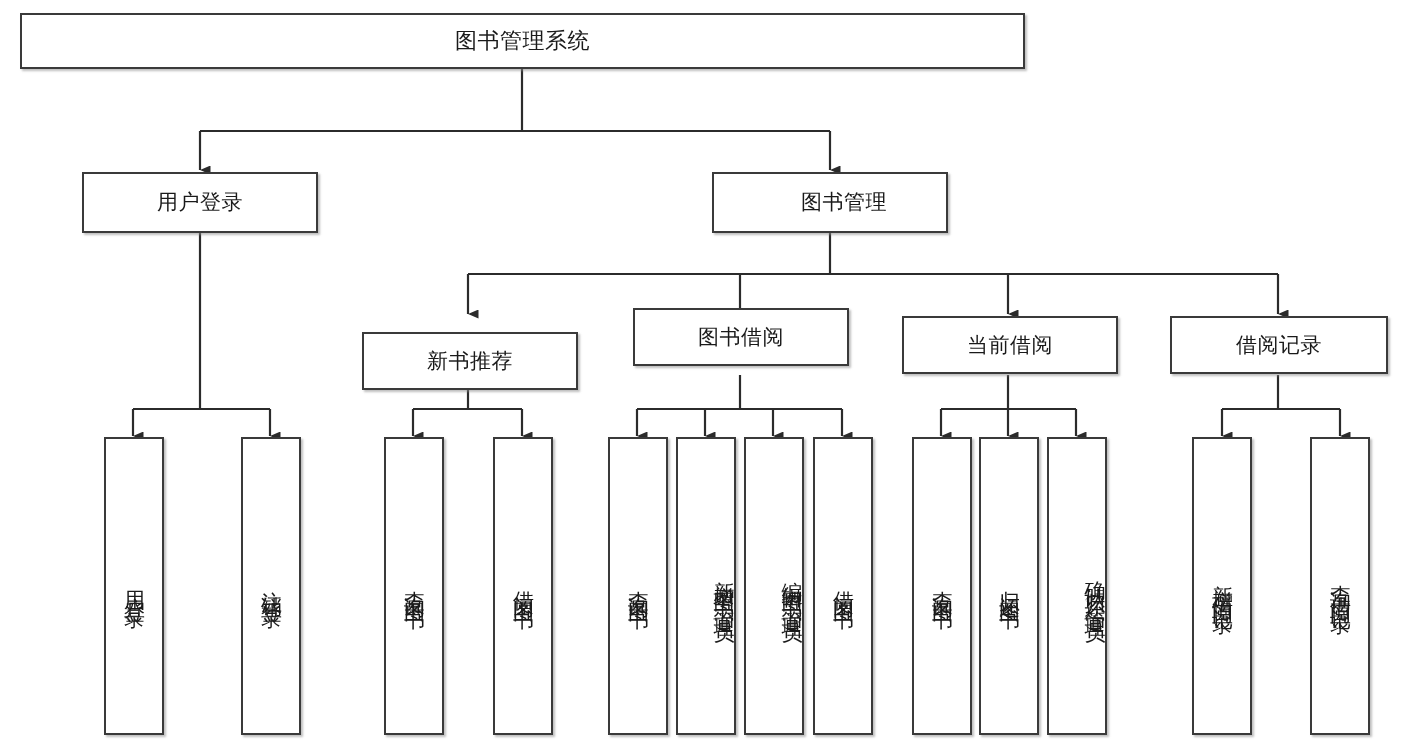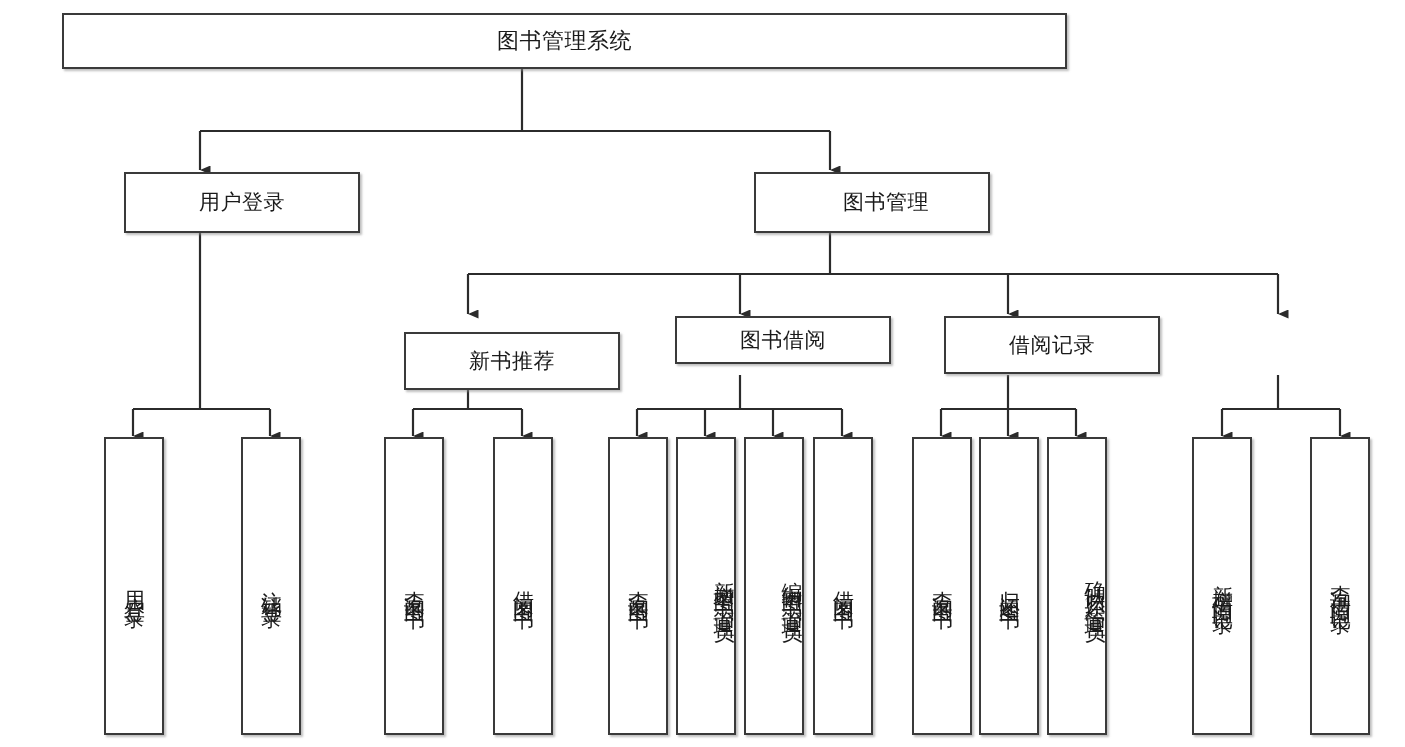--- a/index.html
+++ b/index.html
@@ -39,21 +39,20 @@
     display: flex;
     align-items: center;
     justify-content: center;
     color: #1a1a1a;
     text-align: center;
   }
   .node-box.horizontal {
     font-size: 21px;
     letter-spacing: 0.5px;
     line-height: 1.15;
-    margin-left: 42px;
   }
   .node-box.root {
     font-size: 22px;
   }
   .node-box.vertical {
     writing-mode: vertical-rl;
     text-orientation: upright;
     font-size: 21px;
     letter-spacing: 6px;
     line-height: 1.0;
@@ -165,28 +164,31 @@
   </div>
 
   <div class="node-box horizontal" style="left:712px; top:172px; width:236px; height:61px;padding-left:28px;">
     <span>图书管理</span>
   </div>
 
   <div class="node-box horizontal" style="left:362px; top:332px; width:216px; height:58px;">
     <span>新书推荐</span>
   </div>
 
-  <div class="node-box horizontal" style="left:633px; top:316px; width:216px; height:48px;">
+  <div class="node-box horizontal" style="left:633px; top:308px; width:216px; height:58px;">
     <span>图书借阅</span>
   </div>
 
   <div class="node-box horizontal" style="left:902px; top:316px; width:216px; height:58px;">
+    <span>当前借阅</span>
+  </div>
+
+  <div class="node-box horizontal" style="left:1170px; top:316px; width:218px; height:58px;">
     <span>借阅记录</span>
   </div>
-
 
   <div class="node-box vertical pad-mid" style="left:104px; top:437px; width:60px; height:298px;">
     <span class="vlabel">用户登录</span>
   </div>
 
   <div class="node-box vertical pad-mid" style="left:241px; top:437px; width:60px; height:298px;">
     <span class="vlabel">注销登录</span>
   </div>
 
   <div class="node-box vertical pad-mid" style="left:384px; top:437px; width:60px; height:298px;">

